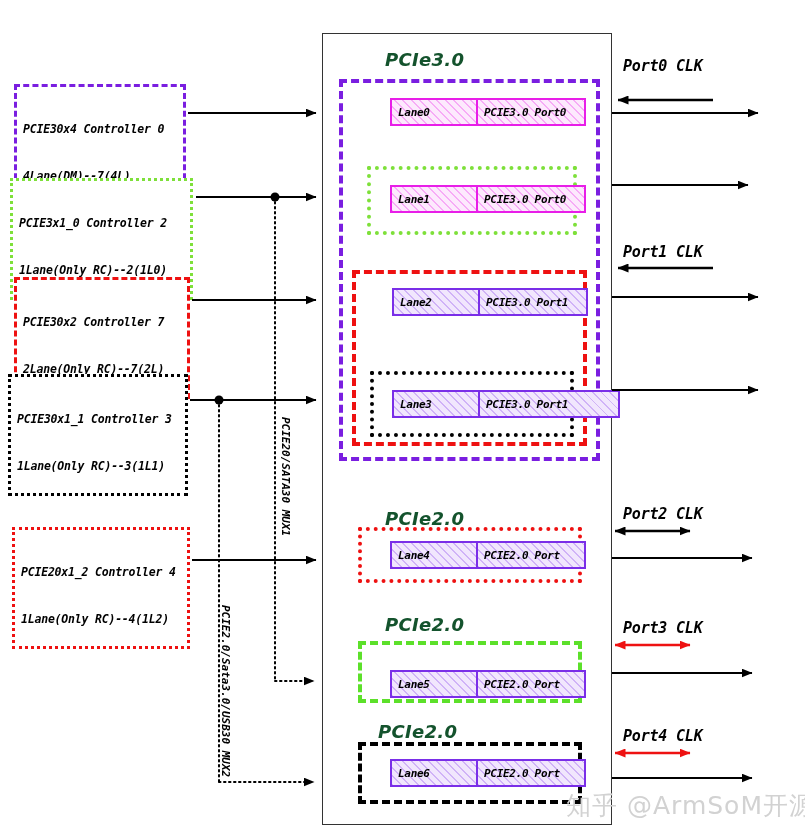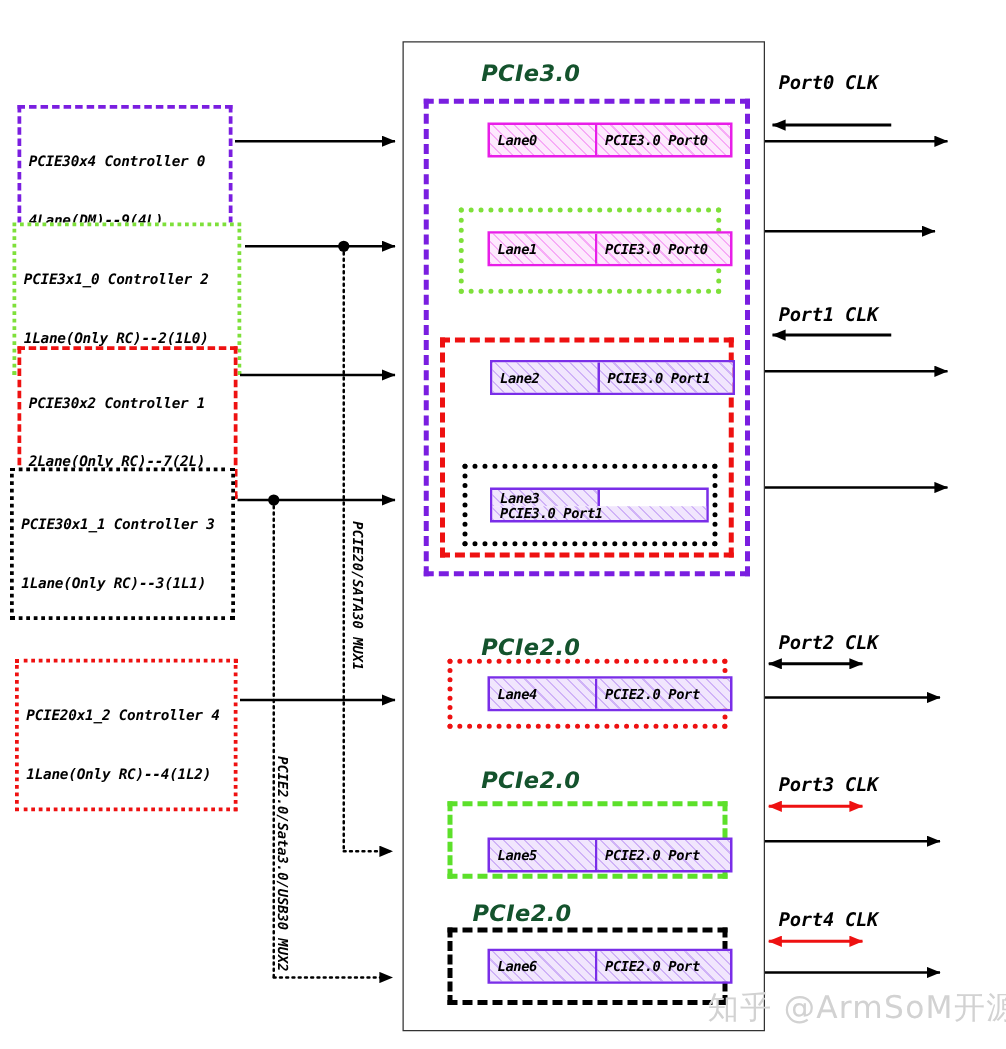--- a/index.html
+++ b/index.html
@@ -132,30 +132,30 @@
     letter-spacing:1px;
   }
 </style>
 </head>
 <body>
 
 <div id="chip-outline"></div>
 
 <div class="ctrl purple" style="left:14px;top:84px;width:172px;">
   <div>PCIE30x4 Controller 0</div>
-  <div>4Lane(DM)--9(4L)</div>
+  <div>4Lane(DM)--7(4L)</div>
 </div>
 
 <div class="ctrl greendot" style="left:10px;top:178px;width:183px;">
   <div>PCIE3x1_0 Controller 2</div>
   <div>1Lane(Only RC)--2(1L0)</div>
 </div>
 
 <div class="ctrl reddash" style="left:14px;top:277px;width:176px;">
-  <div>PCIE30x2 Controller 1</div>
+  <div>PCIE30x2 Controller 7</div>
   <div>2Lane(Only RC)--7(2L)</div>
 </div>
 
 <div class="ctrl blackdot" style="left:8px;top:374px;width:180px;">
   <div>PCIE30x1_1 Controller 3</div>
   <div>1Lane(Only RC)--3(1L1)</div>
 </div>
 
 <div class="ctrl reddot" style="left:12px;top:527px;width:178px;">
   <div>PCIE20x1_2 Controller 4</div>
@@ -183,21 +183,21 @@
 <div class="lane magenta" style="left:374px;top:185px;width:196px;">
   <div class="cell c0">Lane1</div>
   <div class="cell c1">PCIE3.0 Port0</div>
 </div>
 
 <div class="lane violet" style="left:376px;top:288px;width:196px;text-align:right;">
   <div class="cell c0">Lane2</div>
   <div class="cell c1">PCIE3.0 Port1</div>
 </div>
 
-<div class="lane violet" style="left:376px;top:390px;width:175px;flex-direction:column;">
+<div class="lane violet" style="left:376px;top:390px;width:228px;">
   <div class="cell c0">Lane3</div>
   <div class="cell c1">PCIE3.0 Port1</div>
 </div>
 
 <div class="grp g-reddot" style="left:358px;top:527px;width:224px;height:56px;"></div>
 <div class="lane violet" style="left:374px;top:541px;width:196px;">
   <div class="cell c0">Lane4</div>
   <div class="cell c1">PCIE2.0 Port</div>
 </div>
 

